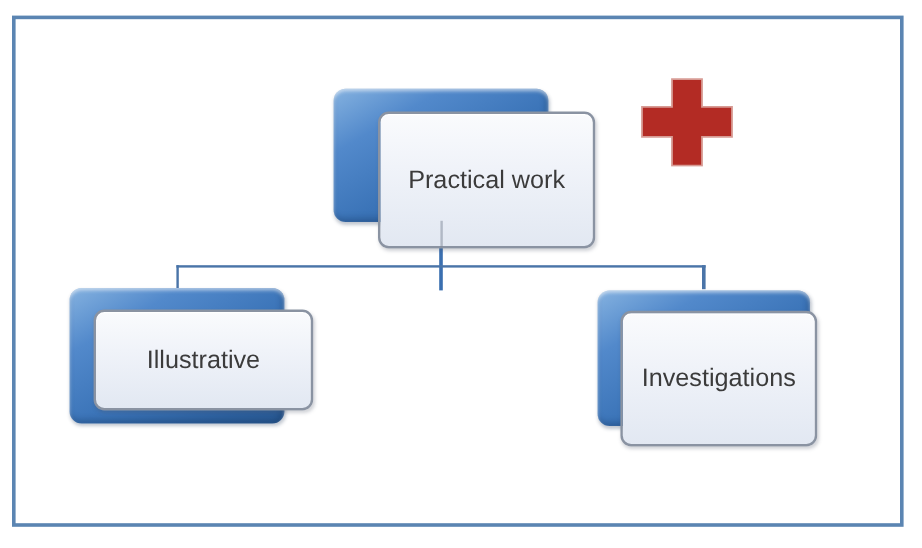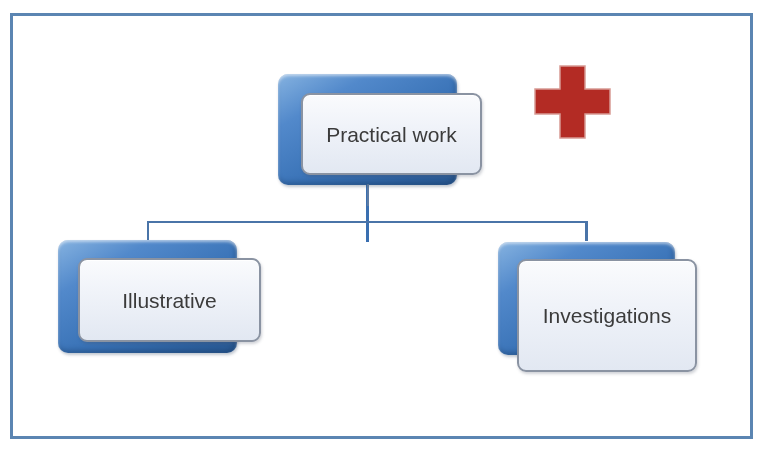--- a/index.html
+++ b/index.html
@@ -37,33 +37,33 @@
     border:2px solid #8a93a2;
     box-shadow:1px 2px 3px rgba(70,80,100,0.25), inset 0 1px 0 #ffffff;
     display:flex;flex-direction:column;align-items:center;justify-content:center;
     text-align:center;color:#3b3b3b;font-size:21px;line-height:25px;
   }
   .sub{margin-top:7px;width:162px;}
 
   
   .node-root{left:278px;top:74px;width:203px;height:134px;}
   .node-root .back{left:0;top:0;width:179px;height:111px;}
-  .node-root .front{left:23px;top:19px;width:181px;height:82px;}
+  .node-root .front{left:37px;top:19px;width:181px;height:114px;}
 
   .node-c1{left:58px;top:240px;width:204px;height:131px;}
   .node-c1 .back{left:0;top:0;width:179px;height:113px;}
   .node-c1 .front{left:20px;top:18px;width:183px;height:84px;}
 
   .node-c2{left:282px;top:241px;width:201px;height:132px;}
   .node-c2 .back{left:0;top:1px;width:176px;height:115px;}
   .node-c2 .front{left:15px;top:18px;width:185px;height:113px;}
 
   .node-c3{left:498px;top:241px;width:200px;height:132px;}
   .node-c3 .back{left:0;top:1px;width:177px;height:113px;}
-  .node-c3 .front{left:19px;top:18px;width:180px;height:113px;}
+  .node-c3 .front{left:19px;top:18px;width:164px;height:113px;}
 
   
   .cross{position:absolute;z-index:2;left:534px;top:65px;width:77px;height:74px;}
 </style>
 </head>
 <body>
 
 <div class="canvas">
 
   <div class="frame"></div>

